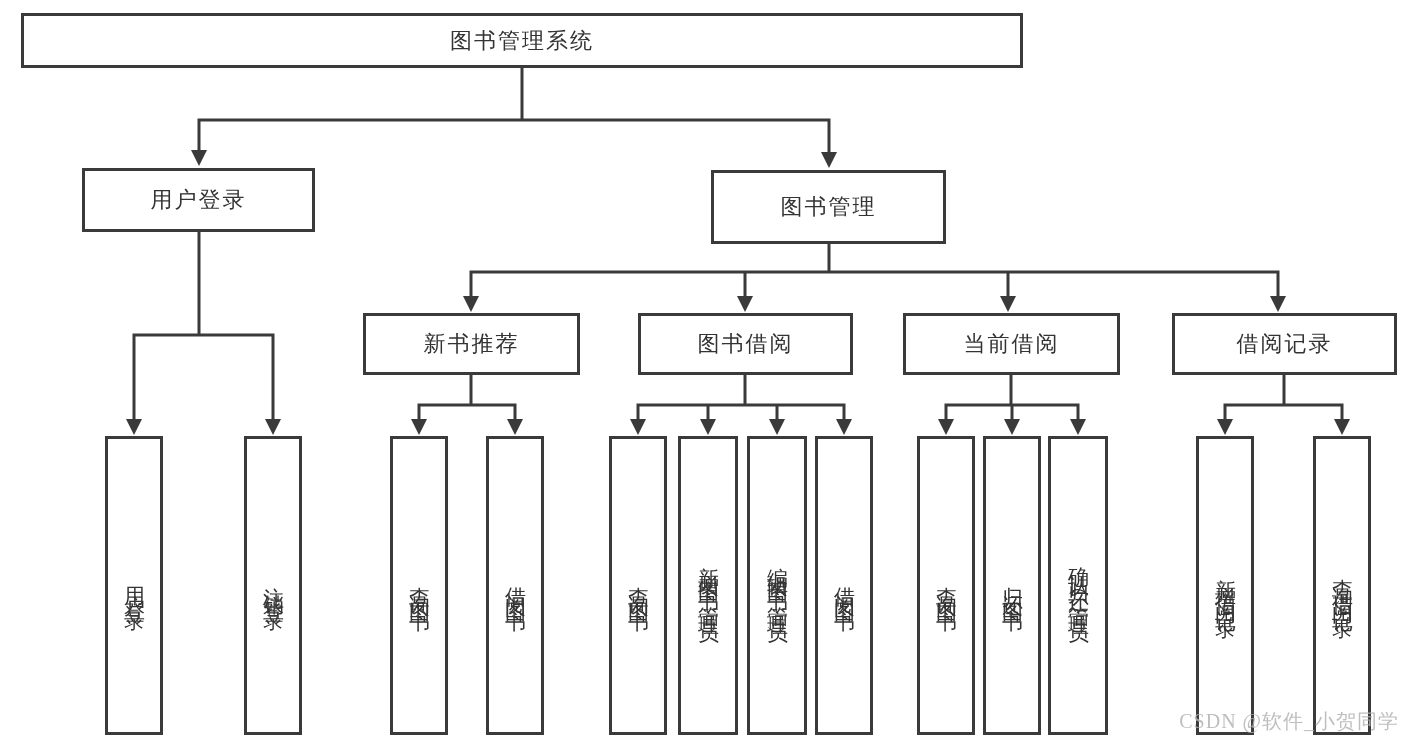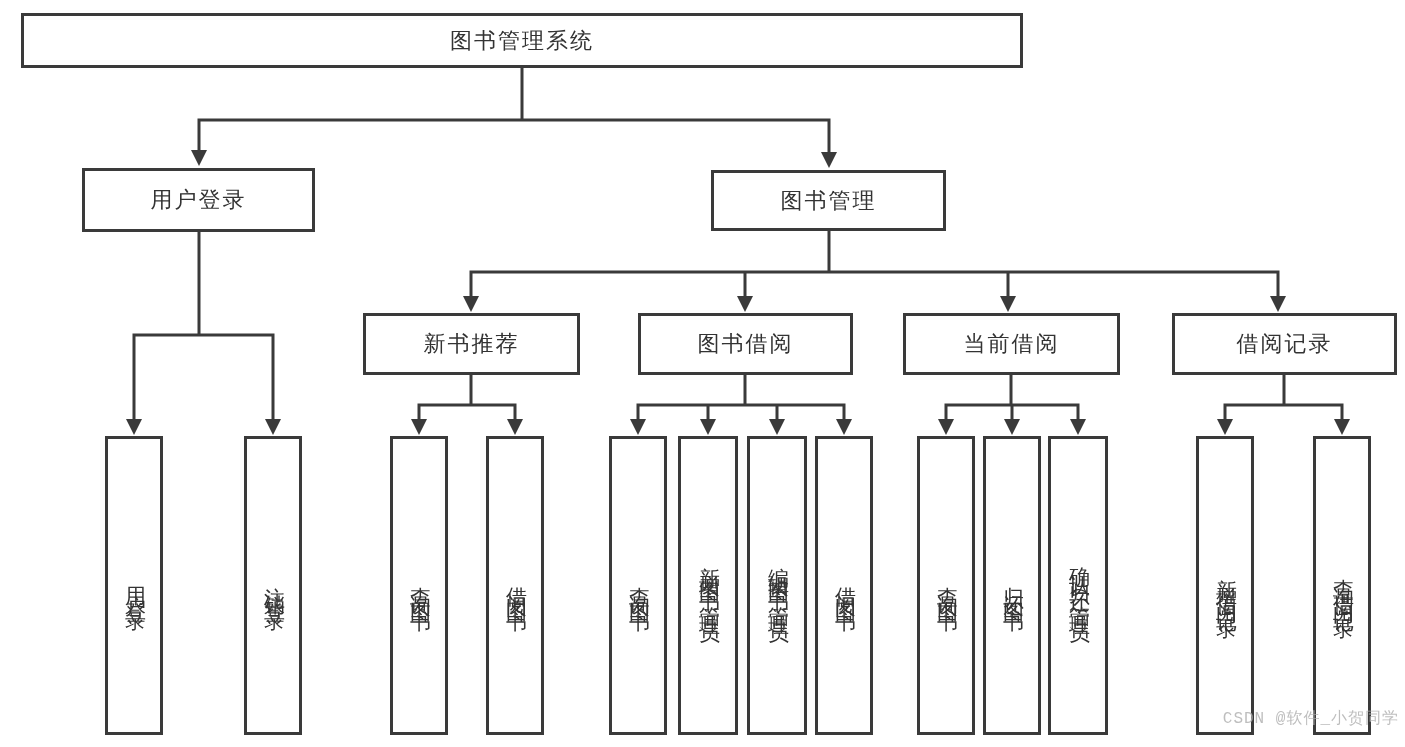--- a/index.html
+++ b/index.html
@@ -1,21 +1,21 @@
 <!DOCTYPE html>
 <html><head>
 <meta charset="utf-8">
 <style>
   html, body { margin: 0; padding: 0; background: #ffffff; }
   #canvas {
     position: relative;
     width: 1405px;
     height: 747px;
     background: #ffffff;
-    font-family: Liberation Mono, monospace;
+    font-family: Liberation Serif, serif;
     overflow: hidden;
   }
   #connectors {
     position: absolute;
     left: 0; top: 0;
     width: 1405px; height: 747px;
     z-index: 1;
     pointer-events: none;
   }
   #connectors path { stroke: #3a3a3a; stroke-width: 3; fill: none; }
@@ -39,21 +39,21 @@
     text-orientation: upright;
     font-size: 21px;
     letter-spacing: 8px;
     line-height: 1.0;
     padding: 4px 0;
   }
   
   .n-root  { left: 21px;   top: 13px;  width: 1002px; height: 55px; }
   
   .n-l2-0  { left: 82px;   top: 168px; width: 233px;  height: 64px; }
-  .n-l2-1  { left: 711px;  top: 170px; width: 235px;  height: 61px; }
+  .n-l2-1  { left: 711px;  top: 170px; width: 235px;  height: 74px; }
   
   .n-l3-0  { left: 363px;  top: 313px; width: 217px;  height: 62px; }
   .n-l3-1  { left: 638px;  top: 313px; width: 215px;  height: 62px; }
   .n-l3-2  { left: 903px;  top: 313px; width: 217px;  height: 62px; }
   .n-l3-3  { left: 1172px; top: 313px; width: 225px;  height: 62px; }
   
   .leaf    { top: 436px; height: 299px; width: 58px; }
   .n-a-0 { left: 105px; }
   .n-a-1 { left: 244px; }
   .n-b-0 { left: 390px; }
@@ -65,21 +65,21 @@
   .n-d-0 { left: 917px; }
   .n-d-1 { left: 983px; }
   .n-d-2 { left: 1048px; width: 60px; }
   .n-e-0 { left: 1196px; }
   .n-e-1 { left: 1313px; }
   
   .watermark {
     position: absolute;
     right: 6px;
     top: 708px;
-    font-size: 16px;
+    font-size: 20px;
     letter-spacing: 1px;
     color: #b3b3b3;
     opacity: 0.85;
     z-index: 5;
     white-space: nowrap;
   }
 </style>
 </head>
 <body>
 

